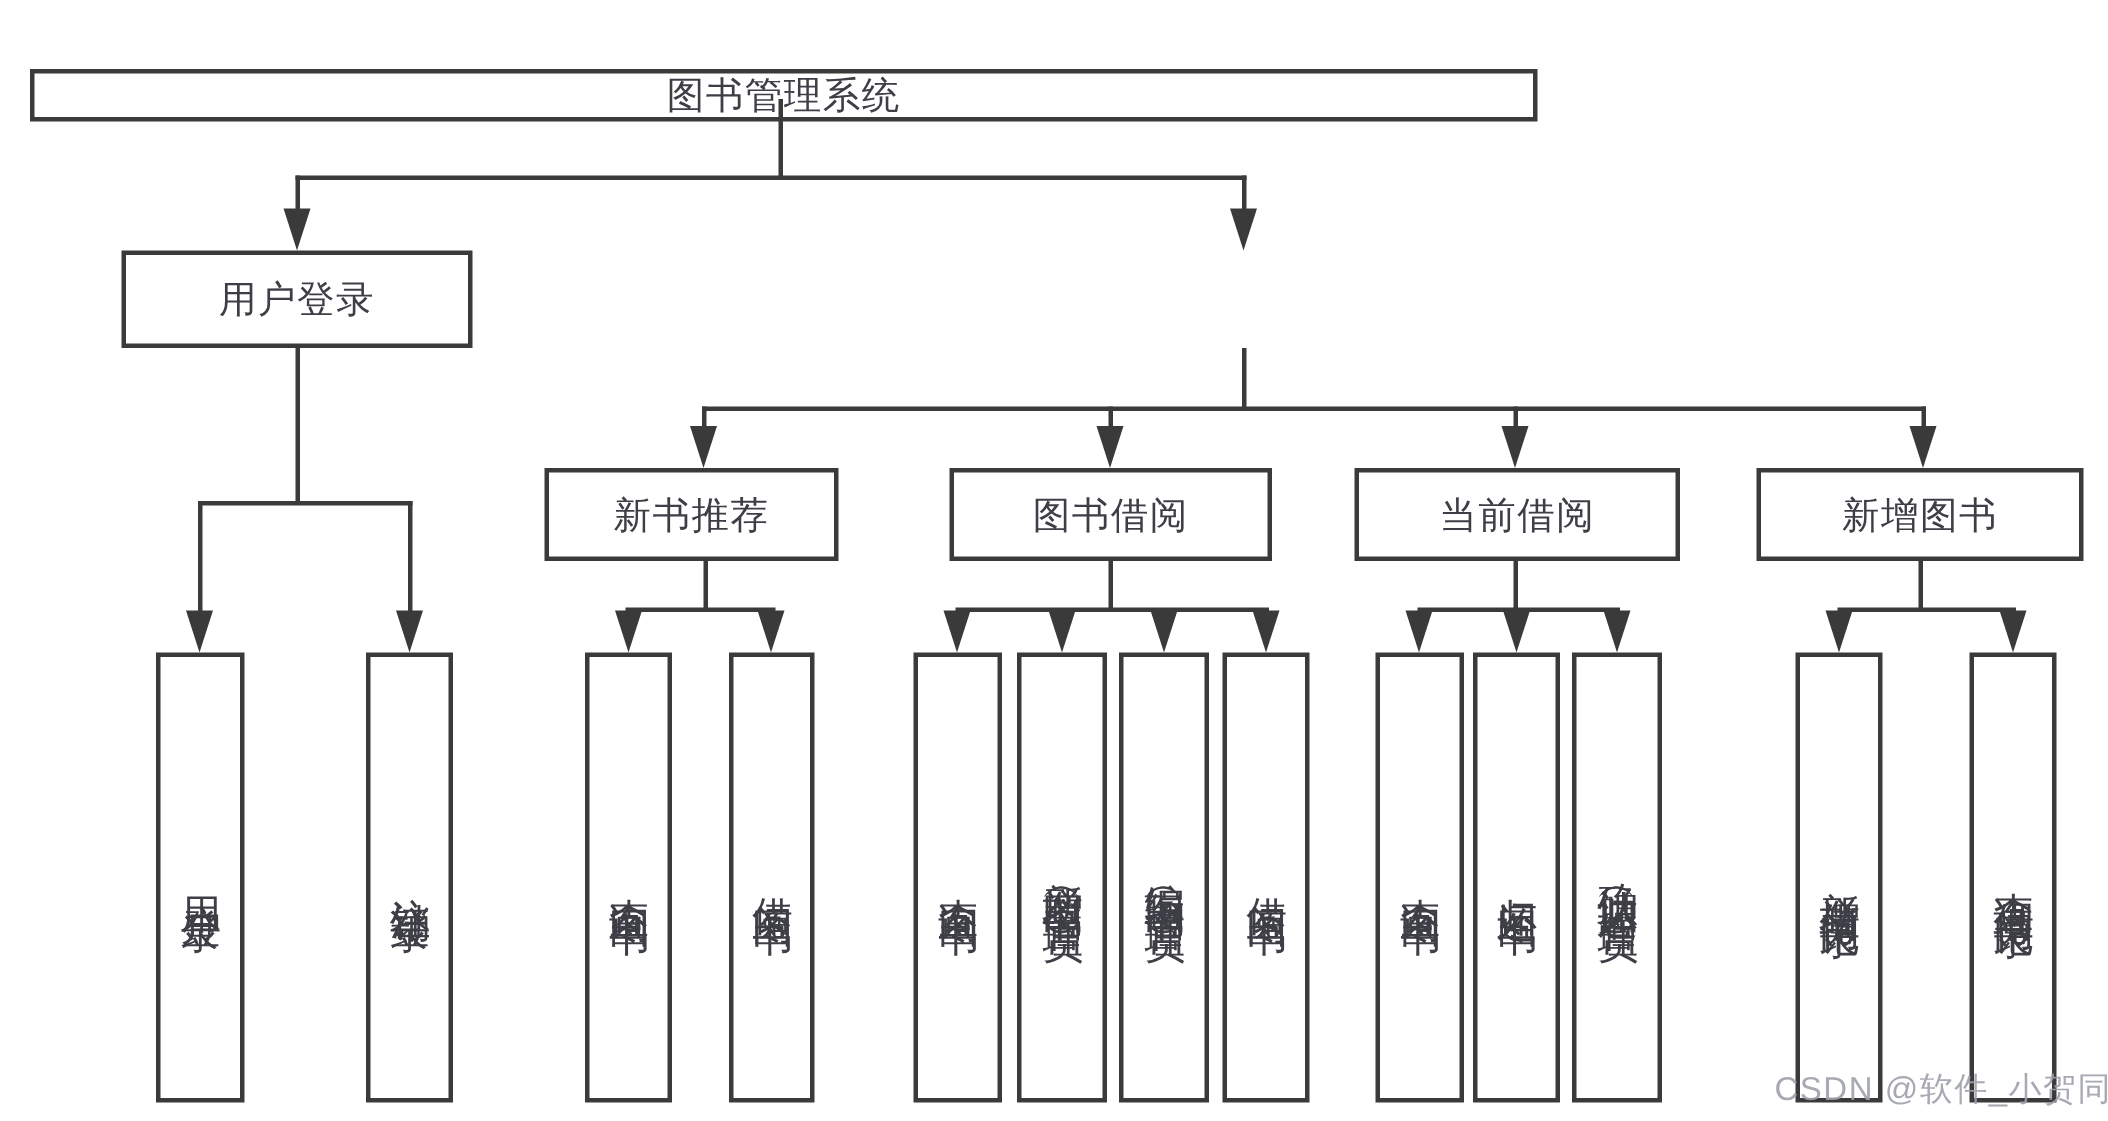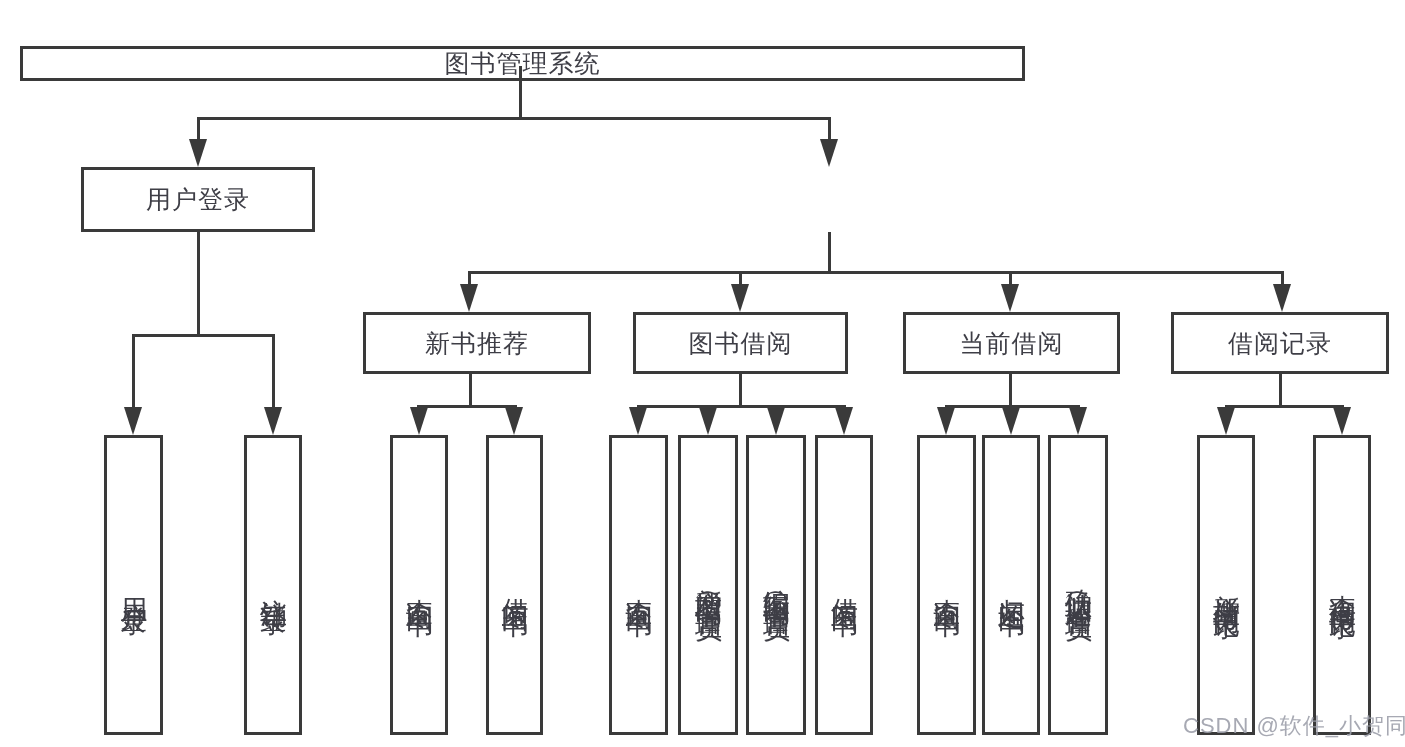--- a/index.html
+++ b/index.html
@@ -101,31 +101,31 @@
   <div class="ln" style="left:468px; top:271px; width:816px; height:3px;"></div>
   <div class="ln" style="left:468px; top:271px; width:3px; height:15px;"></div>
   <div class="ln" style="left:739px; top:271px; width:3px; height:15px;"></div>
   <div class="ln" style="left:1009px; top:271px; width:3px; height:15px;"></div>
   <div class="ln" style="left:1281px; top:271px; width:3px; height:15px;"></div>
   <div class="ar" style="left:460px; top:284px;"></div>
   <div class="ar" style="left:731px; top:284px;"></div>
   <div class="ar" style="left:1001px; top:284px;"></div>
   <div class="ar" style="left:1273px; top:284px;"></div>
 
-  <div class="hbox" style="left:363px; top:312px; width:228px; height:62px;">
+  <div class="hbox" style="left:363px; top:312px; width:196px; height:62px;">
     <span>新书推荐</span>
   </div>
   <div class="hbox" style="left:633px; top:312px; width:215px; height:62px;">
     <span>图书借阅</span>
   </div>
   <div class="hbox" style="left:903px; top:312px; width:217px; height:62px;">
     <span>当前借阅</span>
   </div>
   <div class="hbox" style="left:1171px; top:312px; width:218px; height:62px;">
-    <span>借阅记录</span>
+    <span>新增图书</span>
   </div>
 
   <div class="ln" style="left:469px; top:374px; width:3px; height:34px;"></div>
   <div class="ln" style="left:417px; top:405px; width:100px; height:3px;"></div>
   <div class="ar" style="left:410px; top:407px;"></div>
   <div class="ar" style="left:505px; top:407px;"></div>
 
   <div class="ln" style="left:739px; top:374px; width:3px; height:34px;"></div>
   <div class="ln" style="left:637px; top:405px; width:209px; height:3px;"></div>
   <div class="ar" style="left:629px; top:407px;"></div>

